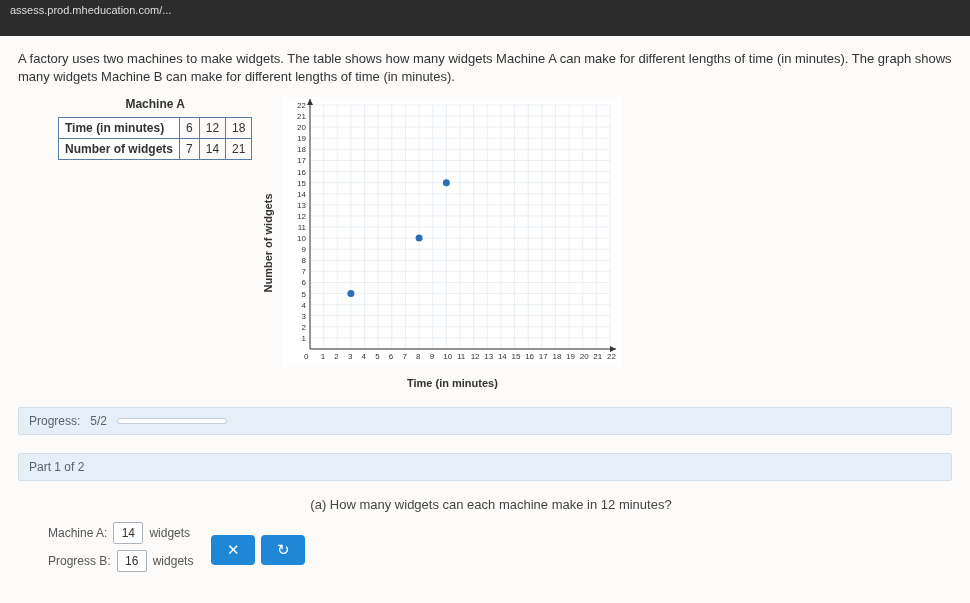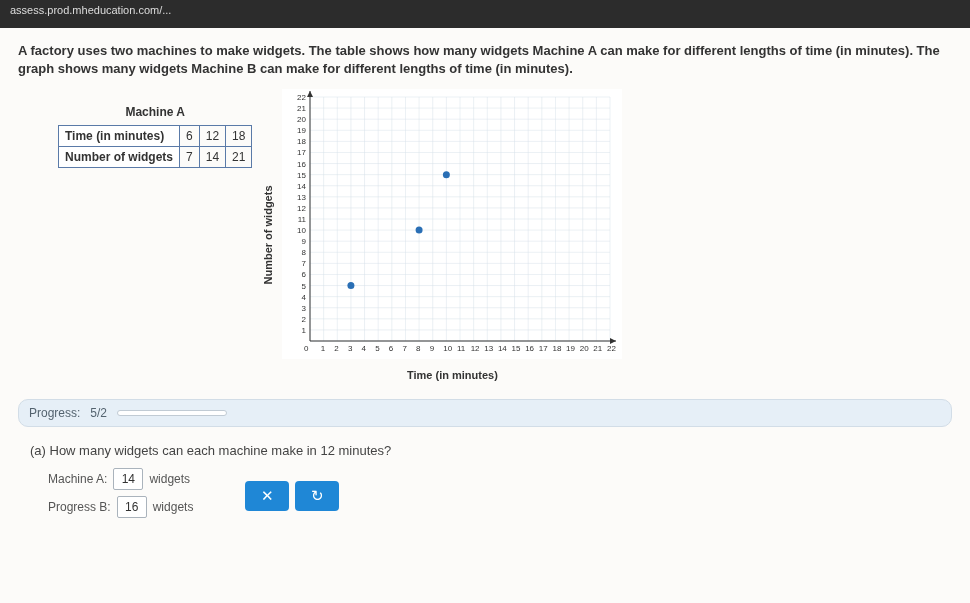--- a/index.html
+++ b/index.html
@@ -7,44 +7,42 @@
     margin: 0;
     font-family: Arial, Helvetica, sans-serif;
     background: #fcfbf9;
     color: #333;
   }
   .addressbar {
     background: #2c2c2c;
     color: #ddd;
     font-size: 11px;
     padding: 4px 10px;
-    height: 28px;
+    height: 36px;
     overflow: hidden;
   }
   .page {
     padding: 14px 18px 20px 18px;
   }
   .problem-text {
     font-size: 13px;
     color: #333;
     line-height: 1.35;
     margin-bottom: 12px;
-    font-weight: bold;
   }
   .flexrow {
     display: flex;
     gap: 30px;
     align-items: flex-start;
   }
   .machine-heading {
     font-weight: bold;
     font-size: 12px;
     text-align: center;
     margin-bottom: 6px;
-    margin-top: 16px;
   }
   
   table.machine-a {
     border-collapse: collapse;
     font-size: 12px;
   }
   table.machine-a td, table.machine-a th {
     border: 1px solid #5a7aa8;
     padding: 3px 6px;
     text-align: center;
@@ -76,21 +74,21 @@
   .axis-line { stroke: #333; stroke-width: 1; }
   .tick-text { font-size: 8px; fill: #333; }
   .tick-text-y { font-size: 8px; fill: #333; text-anchor: end; }
   .arrowhead { fill: #333; }
   .pt { fill: #2a6fb5; }
 
   
   .bar {
     background: #e6eff7;
     border: 1px solid #d2dde7;
-    border-radius: 10px;
+    border-radius: 2px;
     font-size: 12px;
     color: #54636f;
     padding: 6px 10px;
     margin-top: 18px;
   }
   .progress-row {
     display: flex;
     align-items: center;
     gap: 10px;
   }
@@ -106,20 +104,21 @@
   .progress-fill {
     position: absolute; left:0; top:0; bottom:0;
     width: 0%;
     background: #8ab3d9;
   }
   
   .question {
     font-size: 13px;
     color: #444;
     margin: 16px 0 10px 12px;
+    text-align: center;
   }
   .answers {
     margin-left: 30px;
     font-size: 12px;
     color: #555;
   }
   .answer-row { display: flex; align-items: center; gap: 6px; margin-bottom: 6px; }
   input.ansbox {
     width: 30px;
     height: 22px;
@@ -137,21 +136,21 @@
     background: #1f87d6;
     color: #fff;
     border: none;
     border-radius: 4px;
     font-size: 15px;
     display: flex;
     align-items: center;
     justify-content: center;
     cursor: pointer;
   }
-  .answers-btns { display: flex; align-items: center; gap: 36px; }
+  .answers-btns { display: flex; align-items: center; gap: 2px; }
 </style>
 </head>
 <body>
 
 <div class="addressbar">
   <span>assess.prod.mheducation.com/...</span>
 </div>
 
 <div class="page">
 
@@ -288,20 +287,23 @@
   </div>
 
   <div class="bar progress-row">
     <span>Progress:</span>
     <span>5/2</span>
     <div class="progress-track">
       <div class="progress-fill"></div>
     </div>
   </div>
 
+  <div class="bar">
+    <span>Part 1 of 2</span>
+  </div>
 
   <div class="question">(a) How many widgets can each machine make in 12 minutes?</div>
 
   <div class="answers-btns">
     <div class="answers">
       <div class="answer-row">
         <span>Machine A:</span>
         <input class="ansbox" value="14" style="">
         <span>widgets</span>
       </div>

